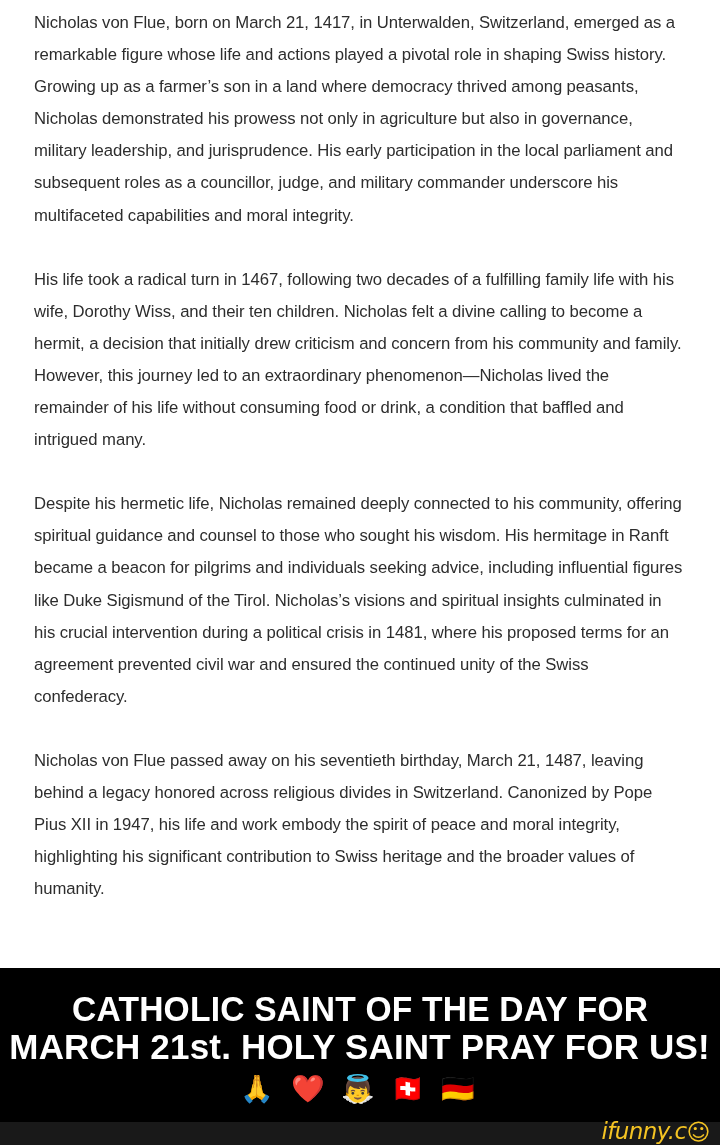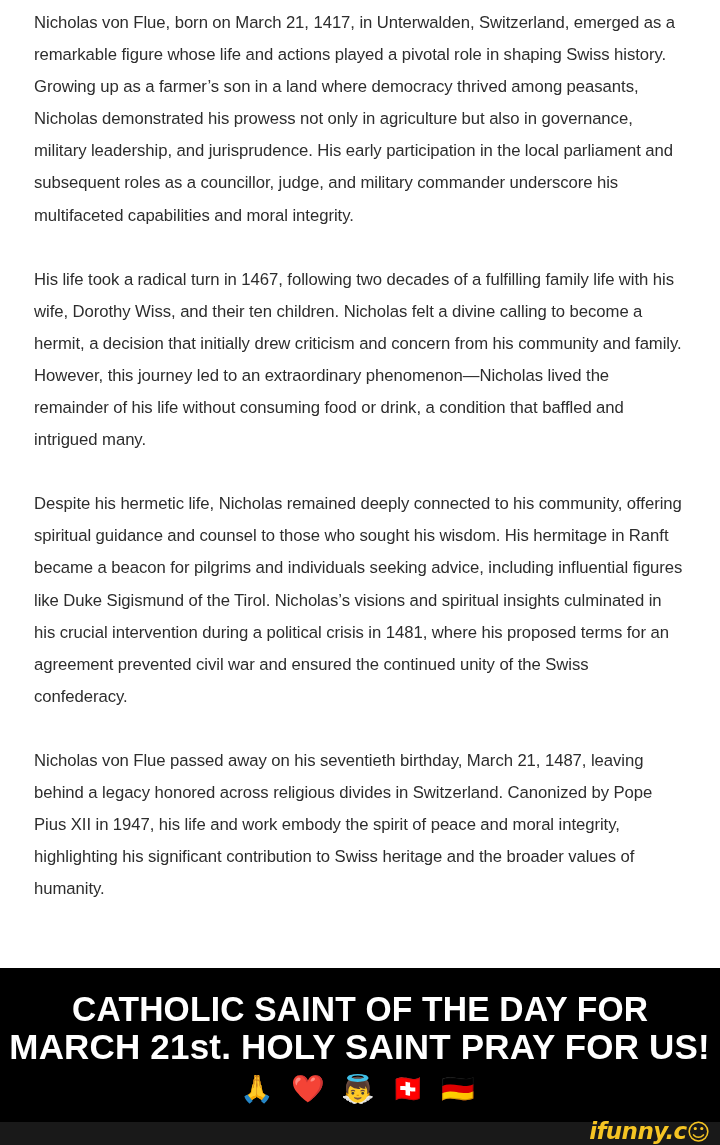--- a/index.html
+++ b/index.html
@@ -100,21 +100,21 @@
     width: 720px;
     height: 23px;
     background: #191919;
   }
   .watermark {
     position: absolute;
     right: 10px;
     top: -4px;
     color: #f5c423;
     font-family: "DejaVu Sans", sans-serif;
-    font-weight: bold;
+    font-weight: normal;
     font-style: italic;
     font-size: 23px;
     line-height: 26px;
     letter-spacing: -0.6px;
     white-space: nowrap;
   }
   .watermark .smiley {
     display: inline-block;
     font-style: normal;
     transform: translateY(1px);

